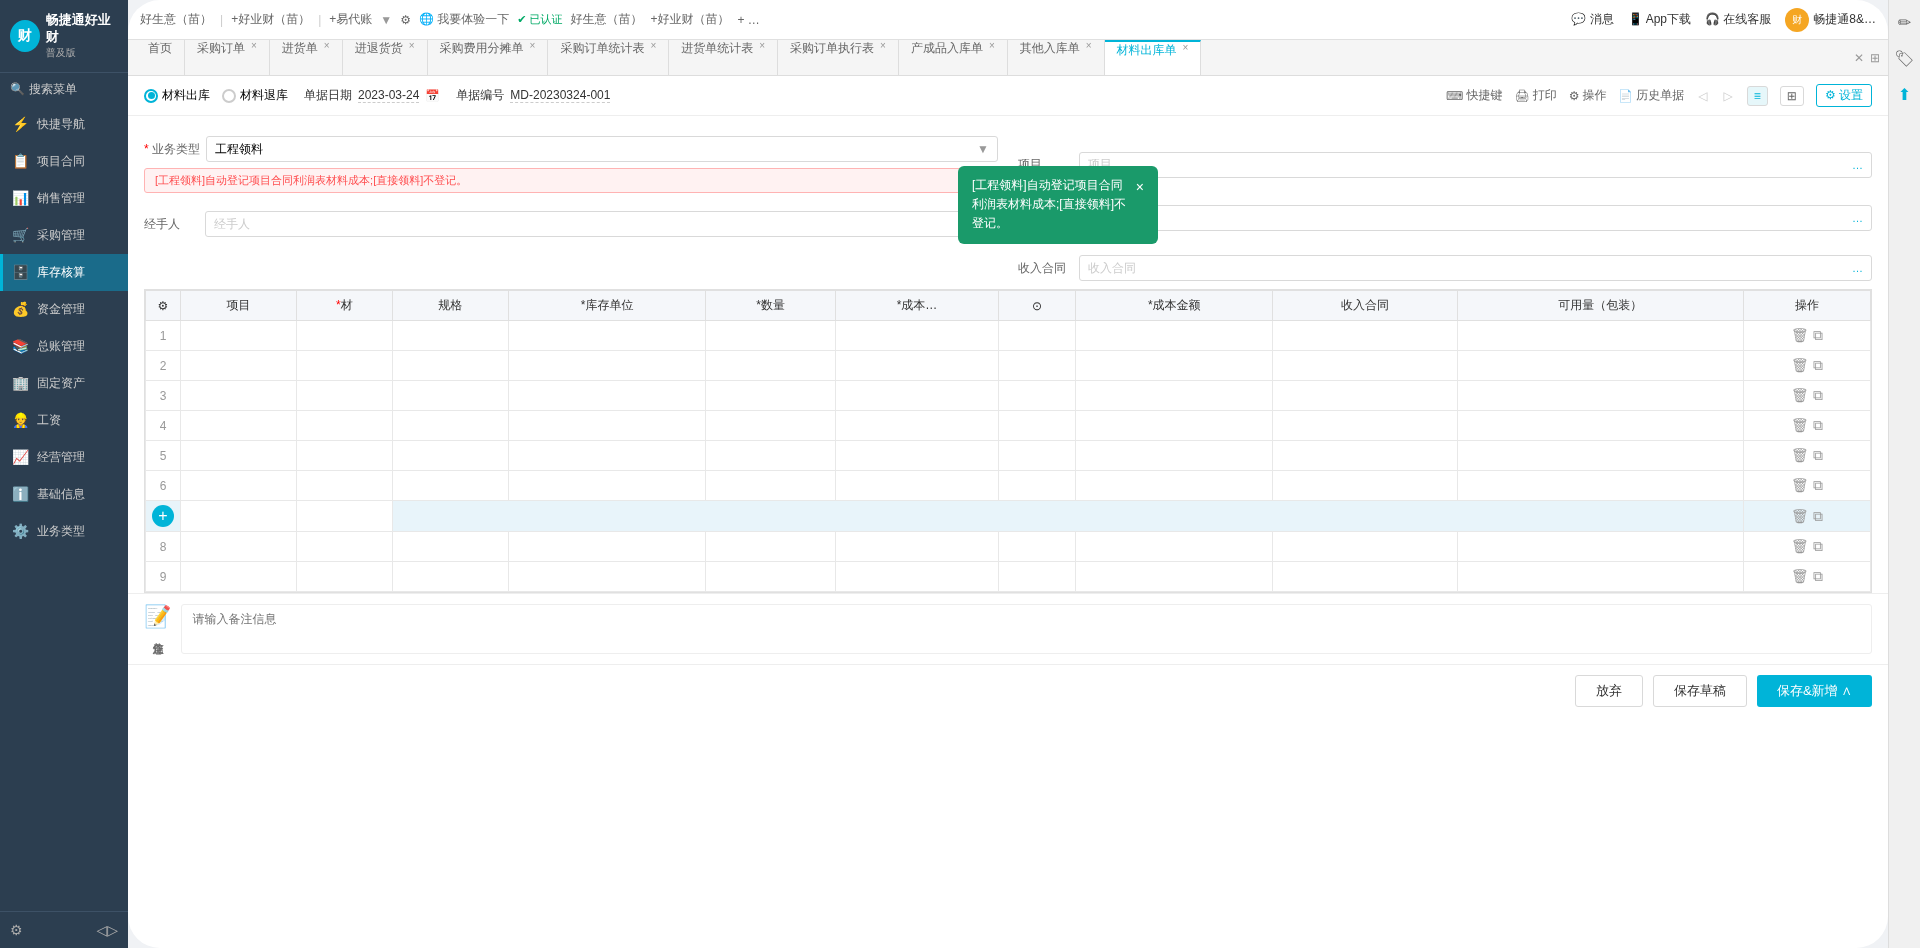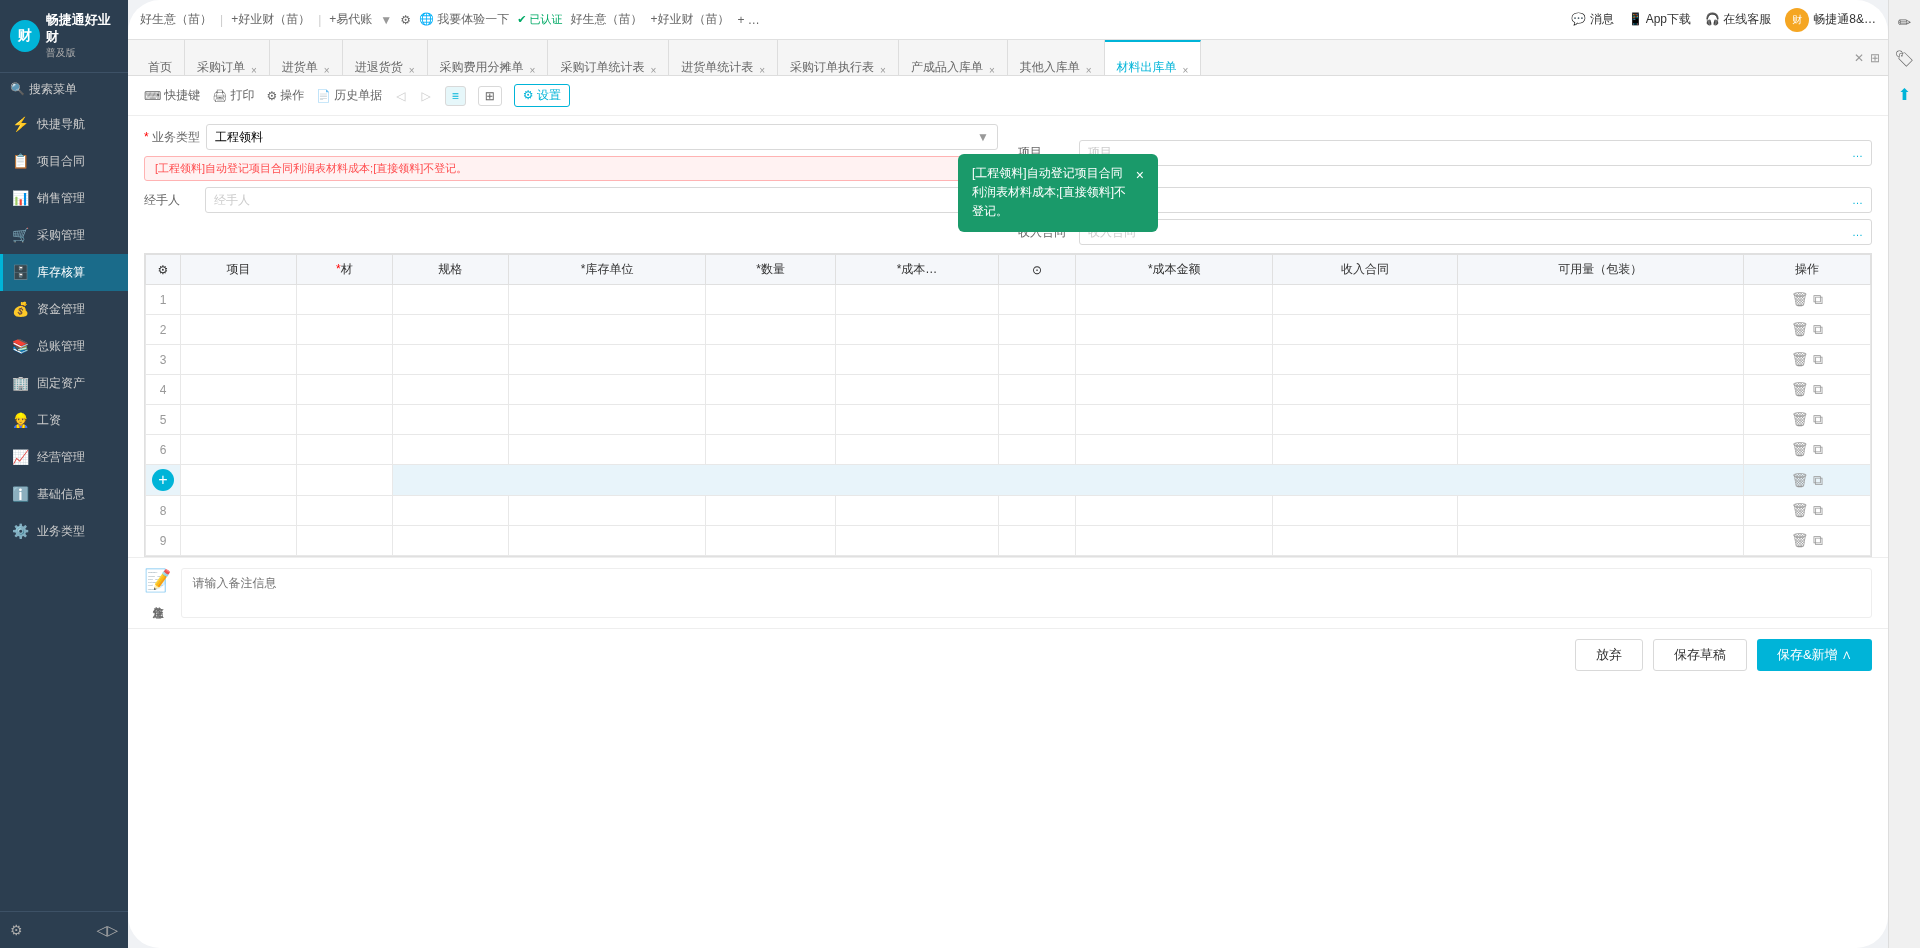--- a/index.html
+++ b/index.html
@@ -25,21 +25,21 @@
     .main { flex: 1; display: flex; flex-direction: column; overflow: hidden; border-radius: 32px; }
 
     
     .top-bar { background: #fff; border-bottom: 1px solid #e0e0e0; padding: 0 12px; height: 40px; display: flex; align-items: center; justify-content: space-between; flex-shrink: 0; }
     .top-bar-left { display: flex; align-items: center; gap: 8px; font-size: 12px; color: #666; }
     .top-bar-right { display: flex; align-items: center; gap: 14px; font-size: 12px; color: #333; }
     .top-bar-certified { color: #00aa66; font-size: 11px; }
 
     
     .tab-bar { background: #f5f5f5; border-bottom: 1px solid #ddd; display: flex; align-items: center; padding: 0 8px; height: 36px; flex-shrink: 0; overflow-x: auto; }
-    .tab-item { padding: 0 12px; height: 36px; display: flex; align-items: flex-end; gap: 6px; font-size: 12px; color: #666; cursor: pointer; border-right: 1px solid #ddd; white-space: nowrap; flex-shrink: 0; }
+    .tab-item { padding: 0 12px; height: 36px; display: flex; align-items: flex-start; gap: 6px; font-size: 12px; color: #666; cursor: pointer; border-right: 1px solid #ddd; white-space: nowrap; flex-shrink: 0; }
     .tab-item.active { background: #fff; color: #00b4d8; border-top: 2px solid #00b4d8; font-weight: 500; }
     .tab-close { font-size: 10px; color: #999; cursor: pointer; }
     .tab-bar-end { margin-left: auto; display: flex; align-items: center; gap: 6px; }
 
     
     .content-area { flex: 1; overflow-y: auto; background: #fff; padding: 0; }
     .radio-group { display: flex; align-items: center; gap: 12px; }
     .radio-item { display: flex; align-items: center; gap: 4px; cursor: pointer; font-size: 12px; }
     .radio-dot { width: 14px; height: 14px; border-radius: 50%; border: 2px solid #ccc; display: flex; align-items: center; justify-content: center; }
     .radio-dot.checked { border-color: #00b4d8; }
@@ -78,21 +78,21 @@
     .btn-abandon { border: 1px solid #d9d9d9; background: #fff; padding: 2px 20px; border-radius: 3px; cursor: pointer; font-size: 13px; color: #333; }
     .btn-draft { border: 1px solid #d9d9d9; background: #fff; padding: 6px 20px; border-radius: 3px; cursor: pointer; font-size: 13px; color: #333; }
     .btn-save { background: #00b4d8; color: #fff; border: none; padding: 6px 20px; border-radius: 3px; cursor: pointer; font-size: 13px; display: flex; align-items: center; gap: 4px; }
 
     
     .right-sidebar { width: 32px; background: #f0f0f0; border-left: 1px solid #ddd; display: flex; flex-direction: column; align-items: center; padding-top: 8px; gap: 8px; }
     .right-sidebar-btn { width: 28px; height: 28px; display: flex; align-items: center; justify-content: center; cursor: pointer; color: #666; font-size: 16px; border-radius: 3px; }
     .required-star { color: red; }
 
     .fields-grid { display: grid; grid-template-columns: 1fr 1fr; gap: 6px 20px; padding: 8px 16px; }
-    .field-row-inline { display: flex; align-items: center; gap: 6px; }
+    .field-row-inline { display: flex; align-items: center; gap: 6px; margin-top: 12px; }
     .f-label { min-width: 55px; color: #666; font-size: 12px; white-space: nowrap; }
     .f-input { flex: 1; border: 1px solid #d9d9d9; border-radius: 3px; padding: 3px 8px; font-size: 12px; height: 26px; display: flex; align-items: center; position: relative; }
     .f-select { flex: 1; border: 1px solid #d9d9d9; border-radius: 3px; padding: 3px 8px; font-size: 12px; height: 26px; display: flex; align-items: center; justify-content: space-between; cursor: pointer; }
     .f-dots { color: #00b4d8; cursor: pointer; font-size: 11px; }
     .select-arrow { color: #999; }
   </style>
 </head>
 <body>
 
 <div class="app-container">
@@ -242,20 +242,44 @@
       </div>
       <div class="tab-bar-end">
         <span style="cursor:pointer;color:#999;">✕</span>
         <span style="cursor:pointer;color:#999;">⊞</span>
       </div>
     </div>
 
     <div class="content-area">
 
       <div style="padding:8px 16px;border-bottom:1px solid #eee;display:flex;align-items:center;justify-content:space-between;">
+        <div style="display:flex;align-items:center;gap:16px;">
+
+          <div class="radio-group">
+            <label class="radio-item">
+              <div class="radio-dot checked"></div>
+              <span>材料出库</span>
+            </label>
+            <label class="radio-item">
+              <div class="radio-dot"></div>
+              <span>材料退库</span>
+            </label>
+          </div>
+
+          <div class="form-date">
+            <span>单据日期</span>
+            <span style="color:#333;cursor:pointer;border-bottom:1px dashed #ccc;">2023-03-24</span>
+            <span class="form-date-icon">📅</span>
+          </div>
+
+          <div class="form-doc">
+            <span>单据编号</span>
+            <span style="color:#333;cursor:pointer;border-bottom:1px dashed #ccc;">MD-20230324-001</span>
+          </div>
+        </div>
 
         <div class="toolbar-actions">
           <span class="toolbar-btn">
             <span>⌨</span>
             <span>快捷键</span>
           </span>
           <span class="toolbar-btn">
             <span>🖨</span>
             <span>打印</span>
           </span>

